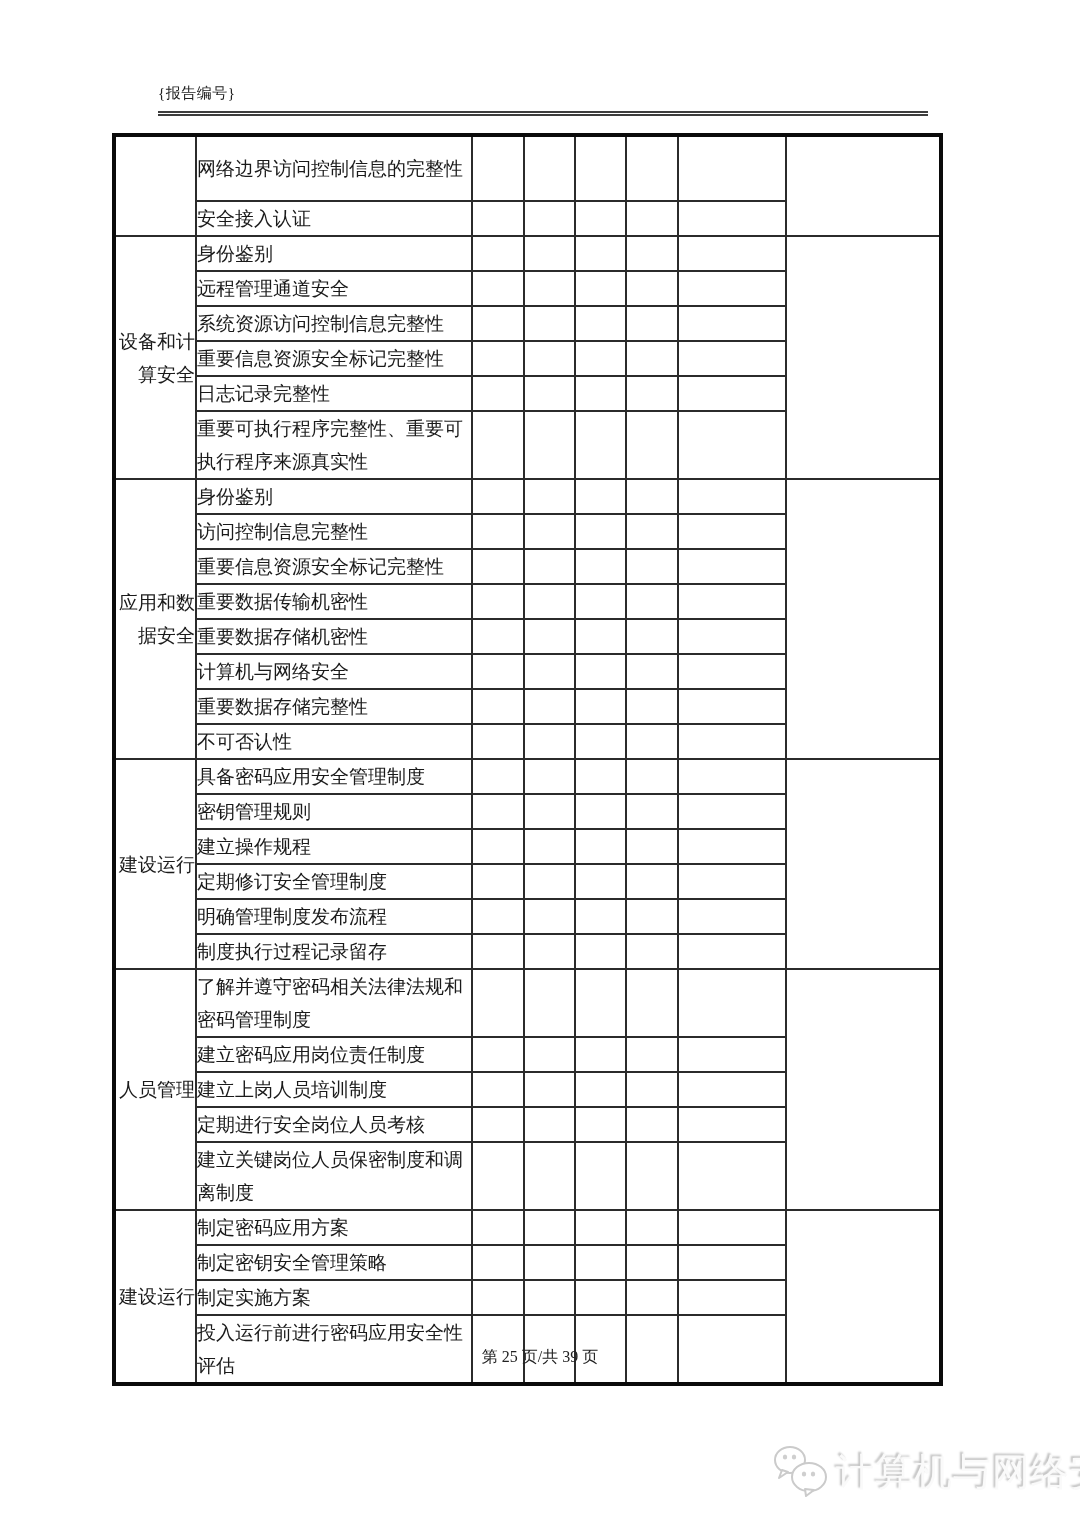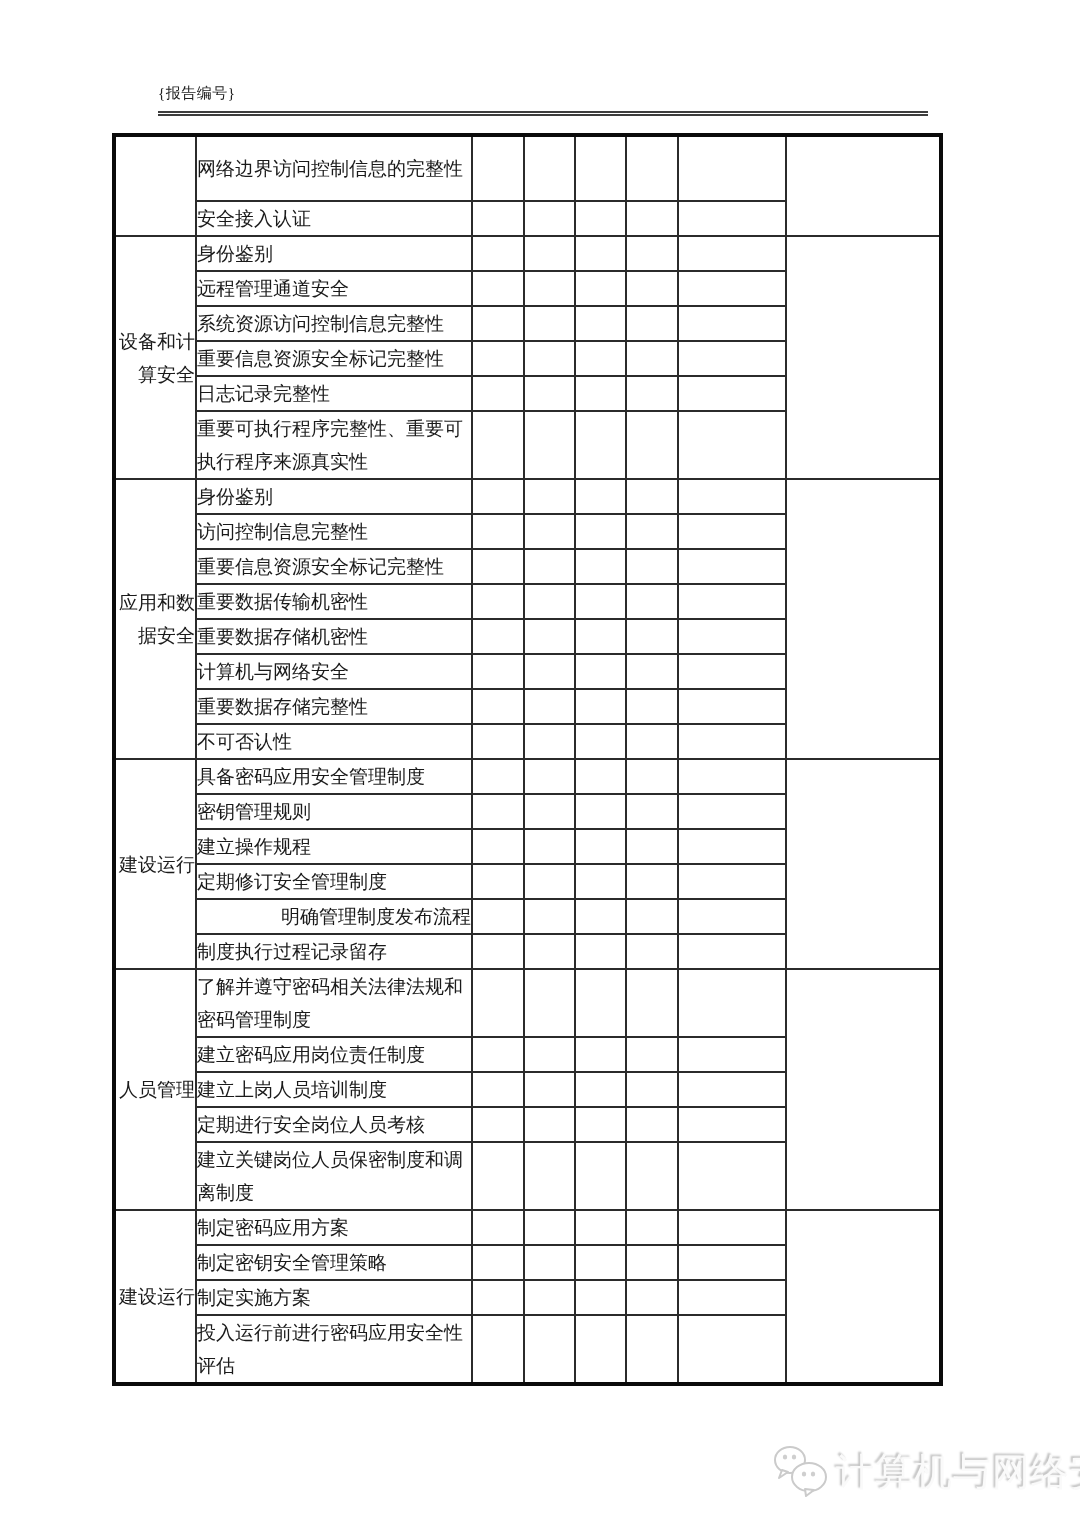--- a/index.html
+++ b/index.html
@@ -245,21 +245,21 @@
           <td class="val-cell"></td>
         </tr>
         <tr style="height: 33px;">
           <td class="item-cell">定期修订安全管理制度</td>
           <td class="val-cell"></td>
           <td class="val-cell"></td>
           <td class="val-cell"></td>
           <td class="val-cell"></td>
           <td class="val-cell"></td>
         </tr>
-        <tr style="height: 33px; text-align: right;">
+        <tr style="height: 33px;">
           <td class="item-cell">明确管理制度发布流程</td>
           <td class="val-cell"></td>
           <td class="val-cell"></td>
           <td class="val-cell"></td>
           <td class="val-cell"></td>
           <td class="val-cell"></td>
         </tr>
         <tr style="height: 33px;">
           <td class="item-cell">制度执行过程记录留存</td>
           <td class="val-cell"></td>
@@ -340,20 +340,21 @@
           <td class="item-cell">投入运行前进行密码应用安全性评估</td>
           <td class="val-cell"></td>
           <td class="val-cell"></td>
           <td class="val-cell"></td>
           <td class="val-cell"></td>
           <td class="val-cell"></td>
         </tr>
       </tbody>
   </table>
 
+  <div class="footer">第 25 页/共 39 页</div>
 
   <div class="wm">
     <svg class="wm-icon" viewBox="0 0 58 56" xmlns="http://www.w3.org/2000/svg">
       <g fill="#ffffff" stroke="#cbcbcb" stroke-width="2">
         <ellipse cx="18" cy="16" rx="15" ry="13"></ellipse>
         <path d="M10 26 L7 34 L16 28 Z" stroke-linejoin="round"></path>
         <ellipse cx="37" cy="33" rx="17" ry="14"></ellipse>
         <path d="M33 45 L34 52 L42 46 Z" stroke-linejoin="round"></path>
       </g>
       <g fill="#cfcfcf">

